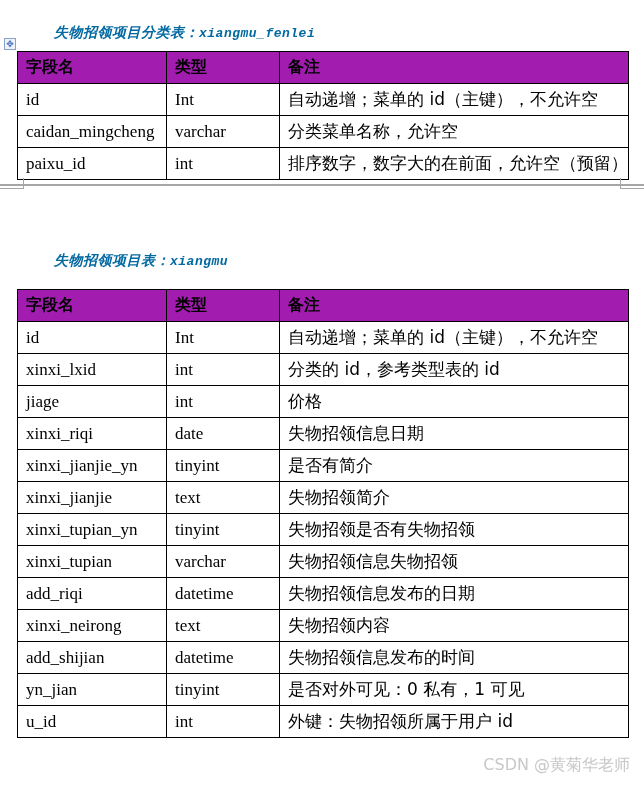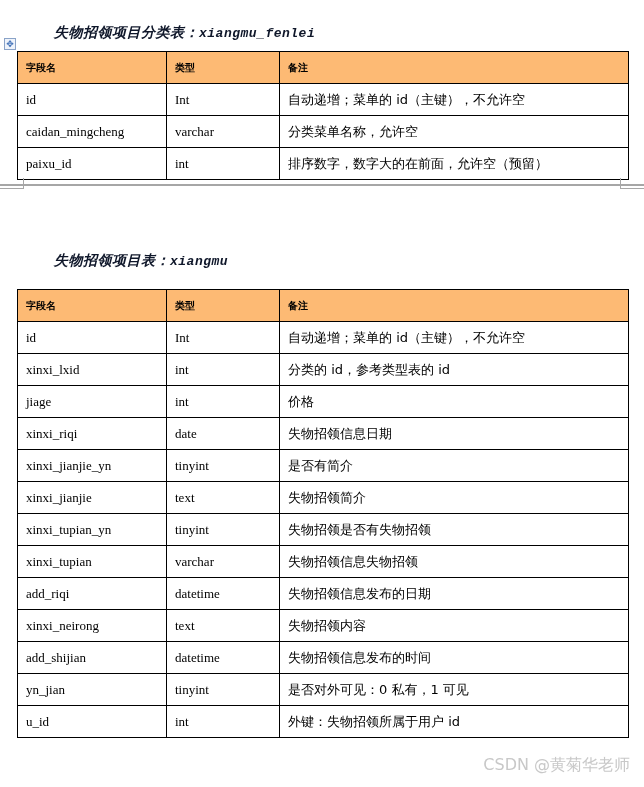--- a/index.html
+++ b/index.html
@@ -1,27 +1,27 @@
 <!DOCTYPE html>
 <html><head>
 <meta charset="utf-8">
 <style>
   html, body { margin:0; padding:0; background:#ffffff; }
   body { width:644px; height:787px; position:relative; overflow:hidden;
          font-family: "Liberation Serif", "DejaVu Serif", serif; color:#000; }
   .title { position:absolute; left:54px; font-family:"Liberation Serif","DejaVu Serif",serif;
-           font-style:italic; font-weight:bold; font-size:14px; color:#0f172a; letter-spacing:0.5px; }
+           font-style:italic; font-weight:bold; font-size:14px; color:#0369a1; letter-spacing:0.5px; }
   .title .mono { font-family:"Liberation Mono","DejaVu Sans Mono",monospace; font-size:13px; }
   .move-handle { position:absolute; left:4px; top:38px; width:10px; height:10px;
                  border:1px solid #8aa3c8; background:#eef3fb; color:#3a6cb5;
                  font-size:9px; line-height:10px; text-align:center; font-family:"DejaVu Sans",sans-serif; }
   table.schema { position:absolute; left:17px; width:611px; border-collapse:collapse; table-layout:fixed; }
   table.schema td, table.schema th { border:1px solid #000; height:31px; padding:0 0 0 8px;
-        font-size:13px; text-align:left; vertical-align:middle; white-space:nowrap; overflow:hidden; }
-  table.schema th { background:#fdba74; font-weight:bold; font-size:10px;
+        font-size:17px; text-align:left; vertical-align:middle; white-space:nowrap; overflow:hidden; }
+  table.schema th { background:#a21caf; font-weight:bold; font-size:16px;
         font-family:"DejaVu Sans","Liberation Sans",sans-serif;margin-top:28px; }
   td.note { font-family:"DejaVu Sans","Liberation Sans",sans-serif; font-size:13px; }
   col.c1 { width:149px; } col.c2 { width:113px; } col.c3 { width:349px; }
   .rule { position:absolute; left:0; width:644px; height:2px; background:#a6a6a6; }
   .rule-tick { position:absolute; border:1px solid #a6a6a6; background:transparent; }
   .watermark { position:absolute; right:14px; top:755px; font-family:"DejaVu Sans",sans-serif;
                font-size:16px; color:#c8c8c8;margin-left:20px; }
 </style>
 </head>
 <body>

